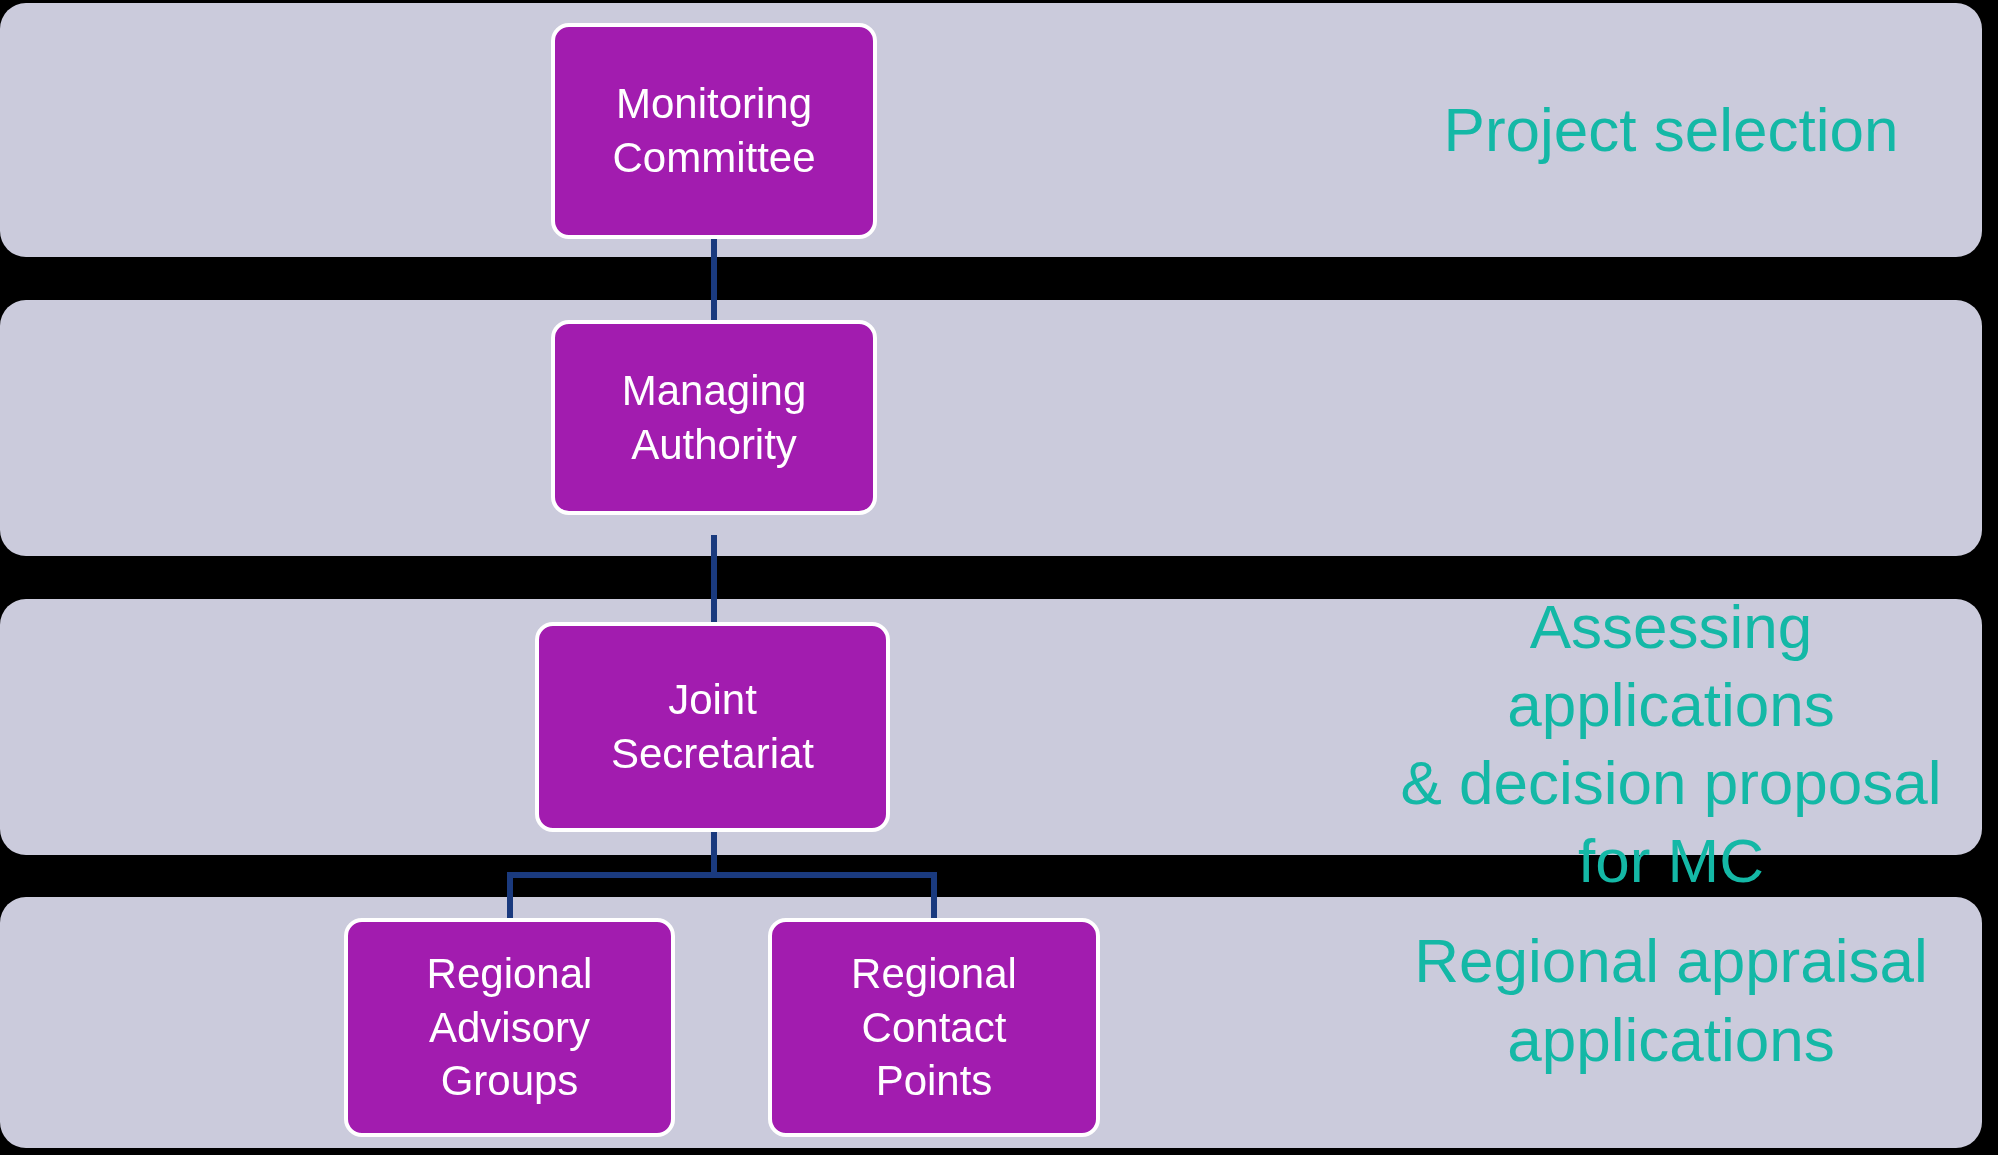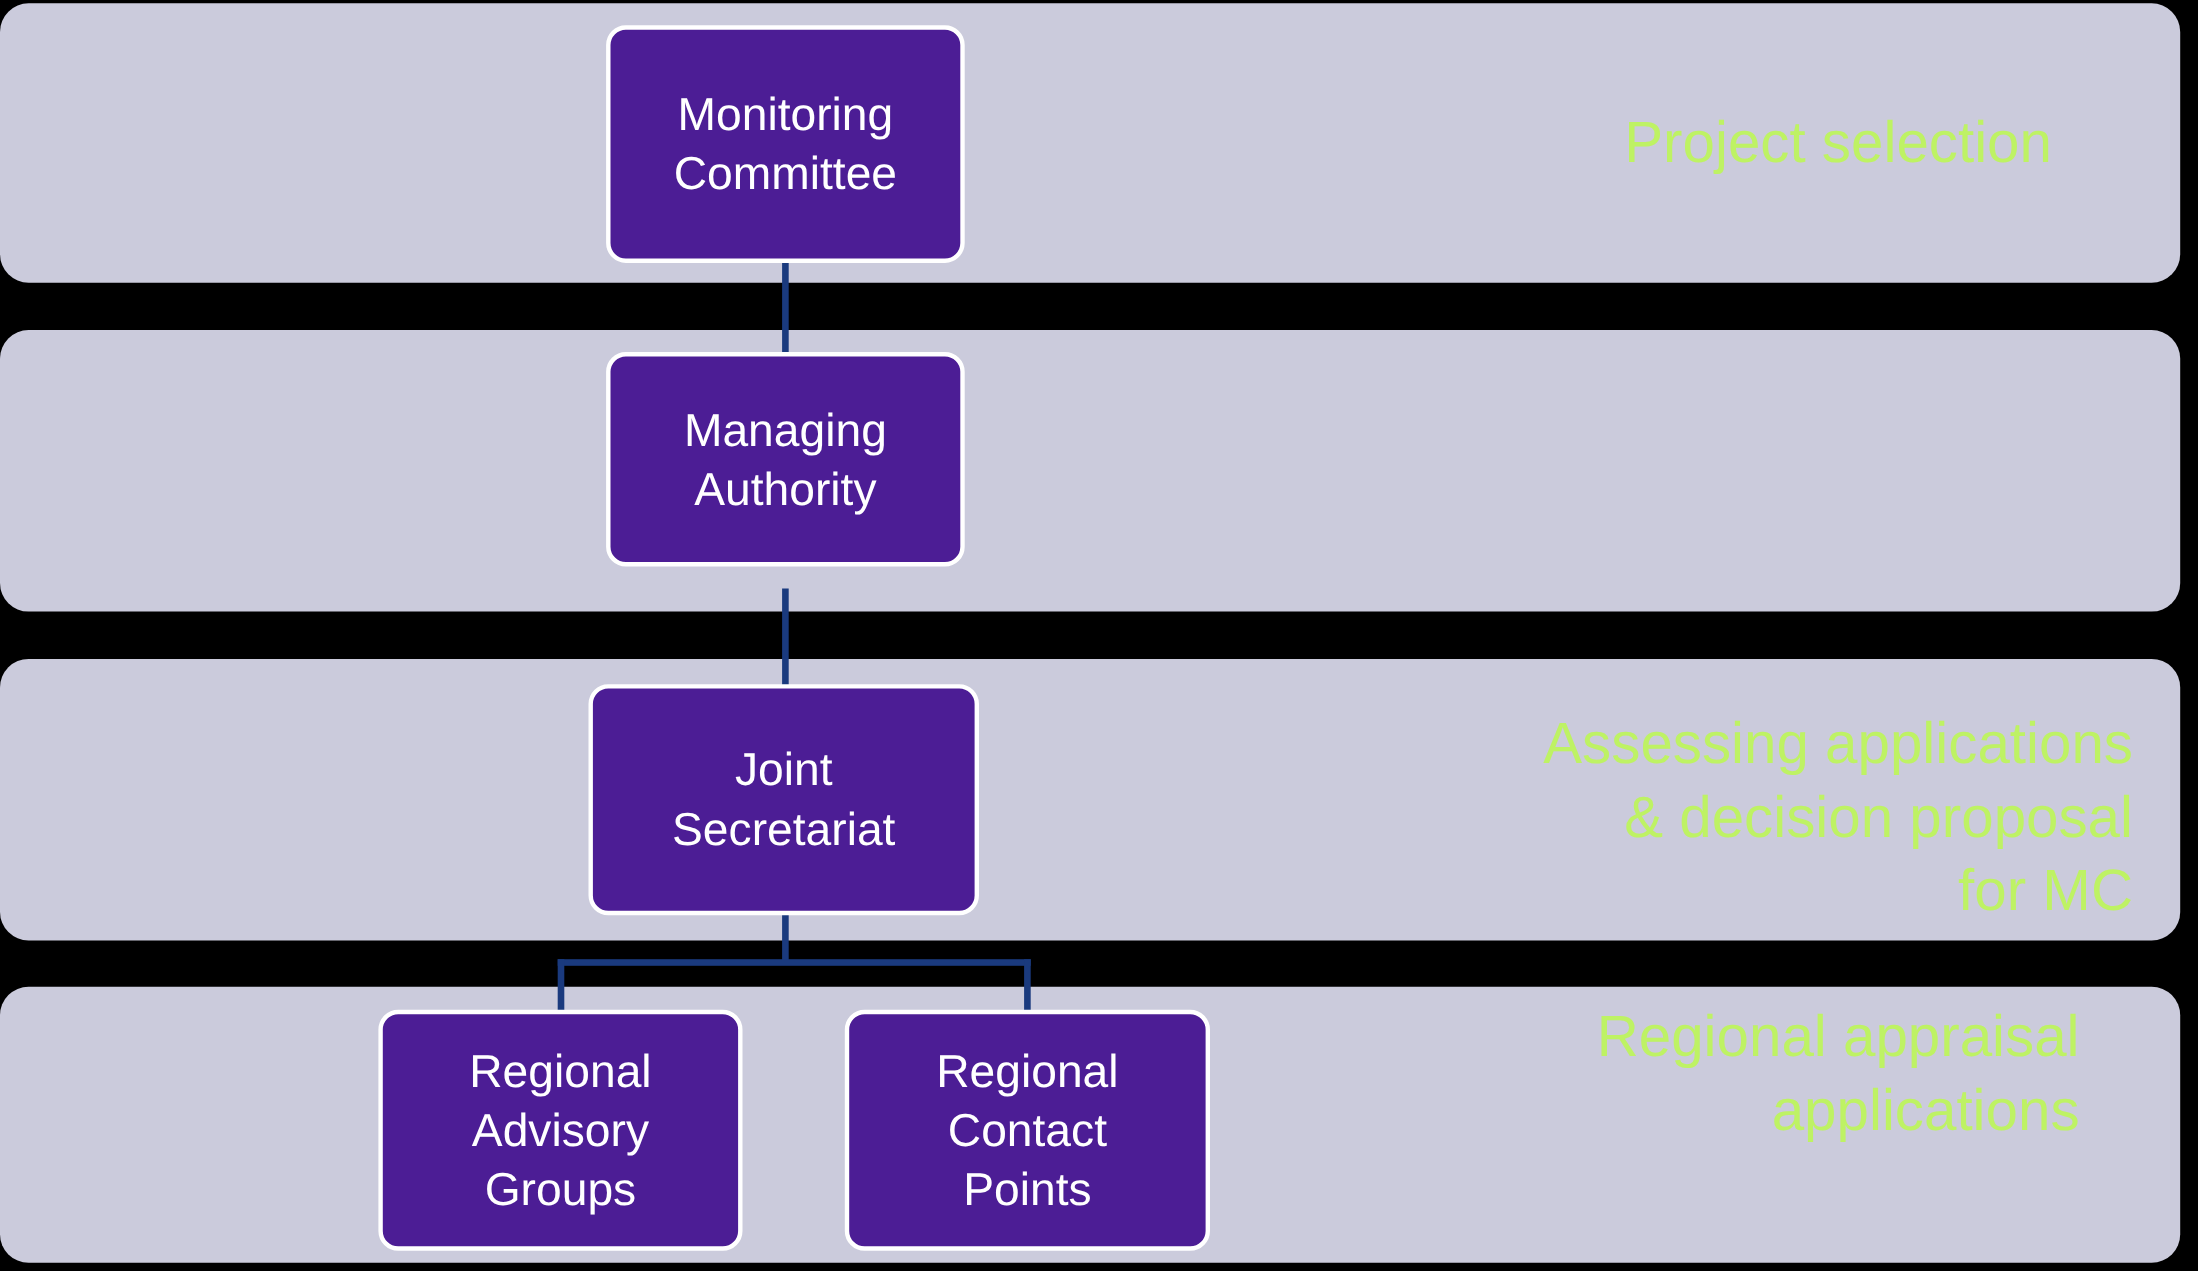--- a/index.html
+++ b/index.html
@@ -27,47 +27,47 @@
   .band-3 { top: 599px; height: 256px; }
   .band-4 { top: 897px; height: 251px; }
 
   .band-label {
     position: absolute;
     left: 1360px;
     width: 622px;
     display: flex;
     align-items: center;
     justify-content: center;
-    text-align: right;
+    text-align: center;
     white-space: pre-line;
-    color: #bef264;
-    font-size: 53px;
+    color: #14b8a6;
+    font-size: 62px;
     line-height: 1.26;
   }
   .band-label.l1 { top: 3px;   height: 254px; }
   .band-label.l2 { top: 300px; height: 256px; }
   .band-label.l3 { top: 616px; height: 256px; }
-  .band-label.l4 { top: 873px; height: 251px; padding-bottom: 44px; box-sizing: border-box; }
+  .band-label.l4 { top: 897px; height: 251px; padding-bottom: 44px; box-sizing: border-box; }
 
   .connector {
     position: absolute;
     background: #1A3A7E;
     z-index: 2;
   }
   .c-v1 { left: 711px; top: 238px; width: 6px;   height: 84px; }
   .c-v2 { left: 711px; top: 535px; width: 6px;   height: 89px; }
   .c-v3 { left: 711px; top: 830px; width: 6px;   height: 46px; }
   .c-h  { left: 507px; top: 872px; width: 430px; height: 6px;  }
   .c-vl { left: 507px; top: 872px; width: 6px;   height: 48px; }
   .c-vr { left: 931px; top: 872px; width: 6px;   height: 48px; }
 
   .node {
     position: absolute;
     box-sizing: border-box;
-    background: #4c1d95;
+    background: #a21caf;
     border: 4px solid #FFFFFF;
     border-radius: 18px;
     display: flex;
     align-items: center;
     justify-content: center;
     text-align: center;
     white-space: pre-line;
     color: #FFFFFF;
     font-size: 42px;
     line-height: 1.28;

